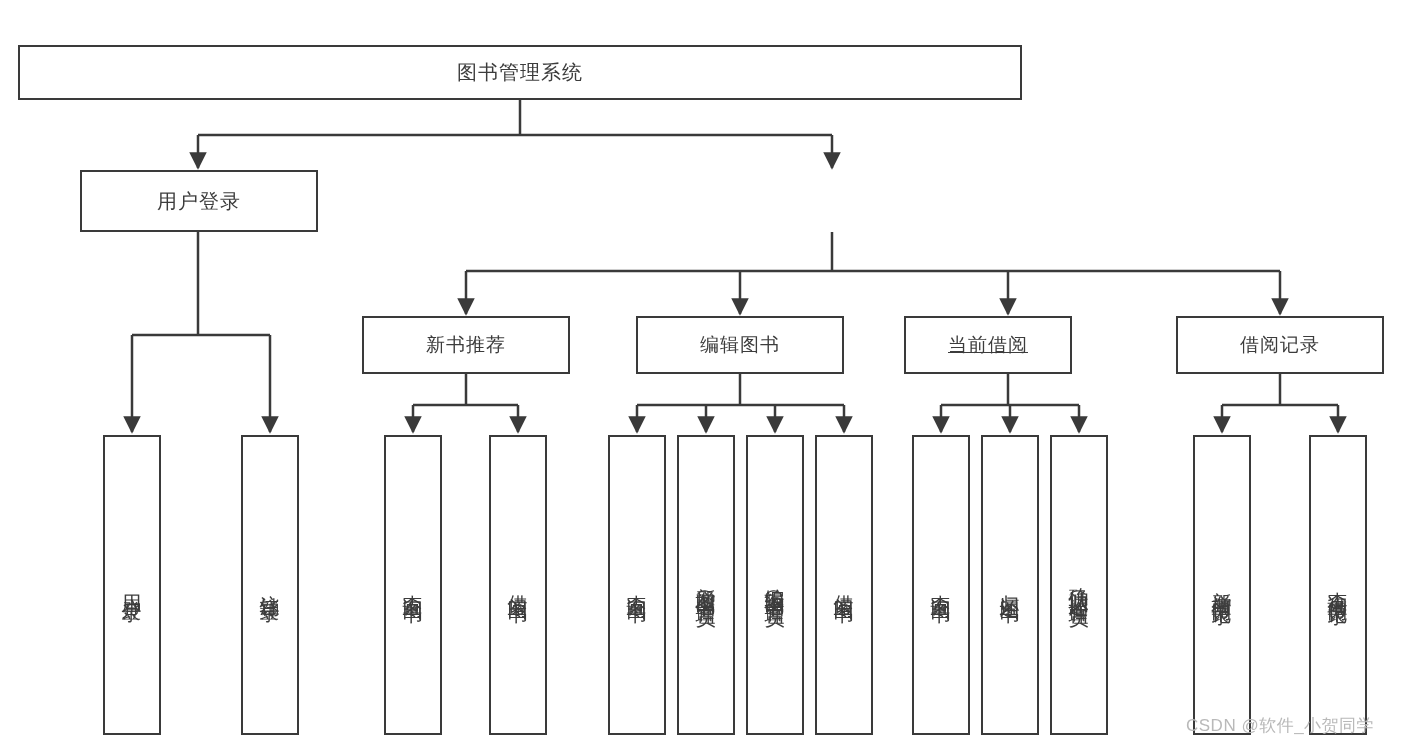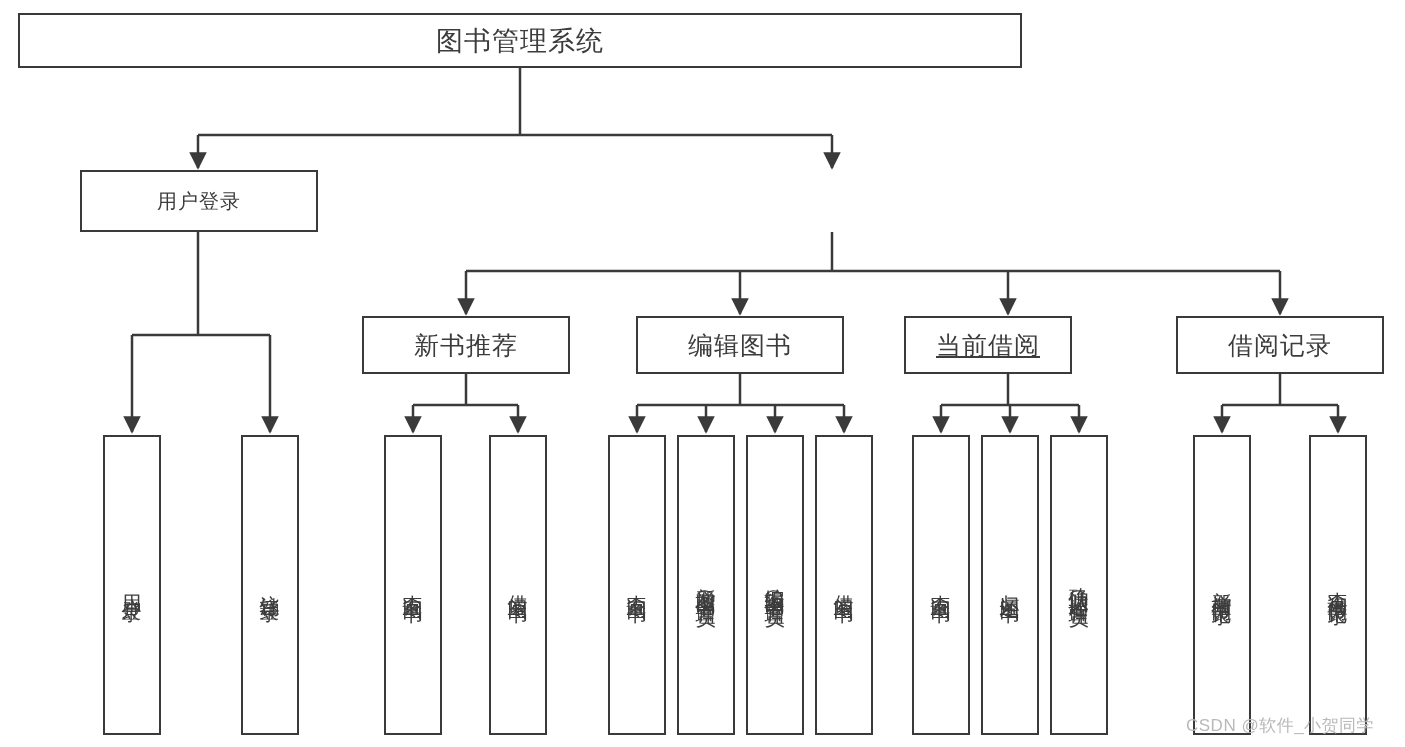--- a/index.html
+++ b/index.html
@@ -30,27 +30,28 @@
     position: absolute;
     box-sizing: border-box;
     border: 2px solid #3a3a3a;
     background: #ffffff;
     display: flex;
     align-items: center;
     justify-content: center;
     color: #3c3c3c;
   }
   .node.root {
-    font-size: 27px;
+    font-size: 20px;
+    margin-top: 32px;
   }
   .node.lvl1 {
     font-size: 20px;
   }
   .node.lvl2 {
-    font-size: 25px;
+    font-size: 19px;
   }
   .node.leaf {
     font-size: 20px;
     padding: 6px 0;
     align-items: center;
   }
   .vtext {
     writing-mode: vertical-rl;
     text-orientation: upright;
     letter-spacing: 3px;

